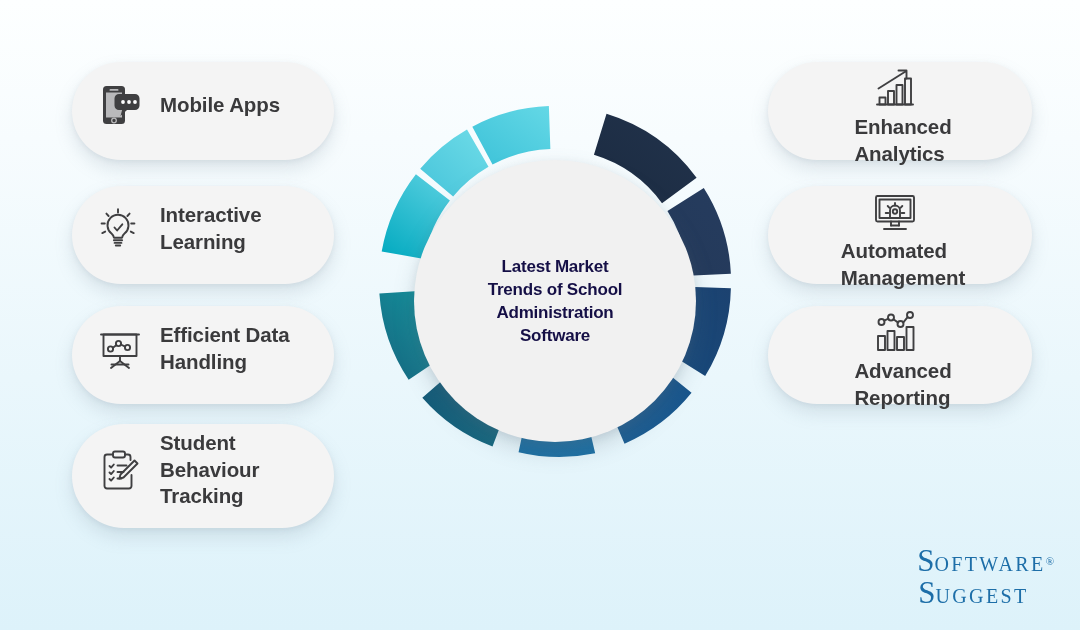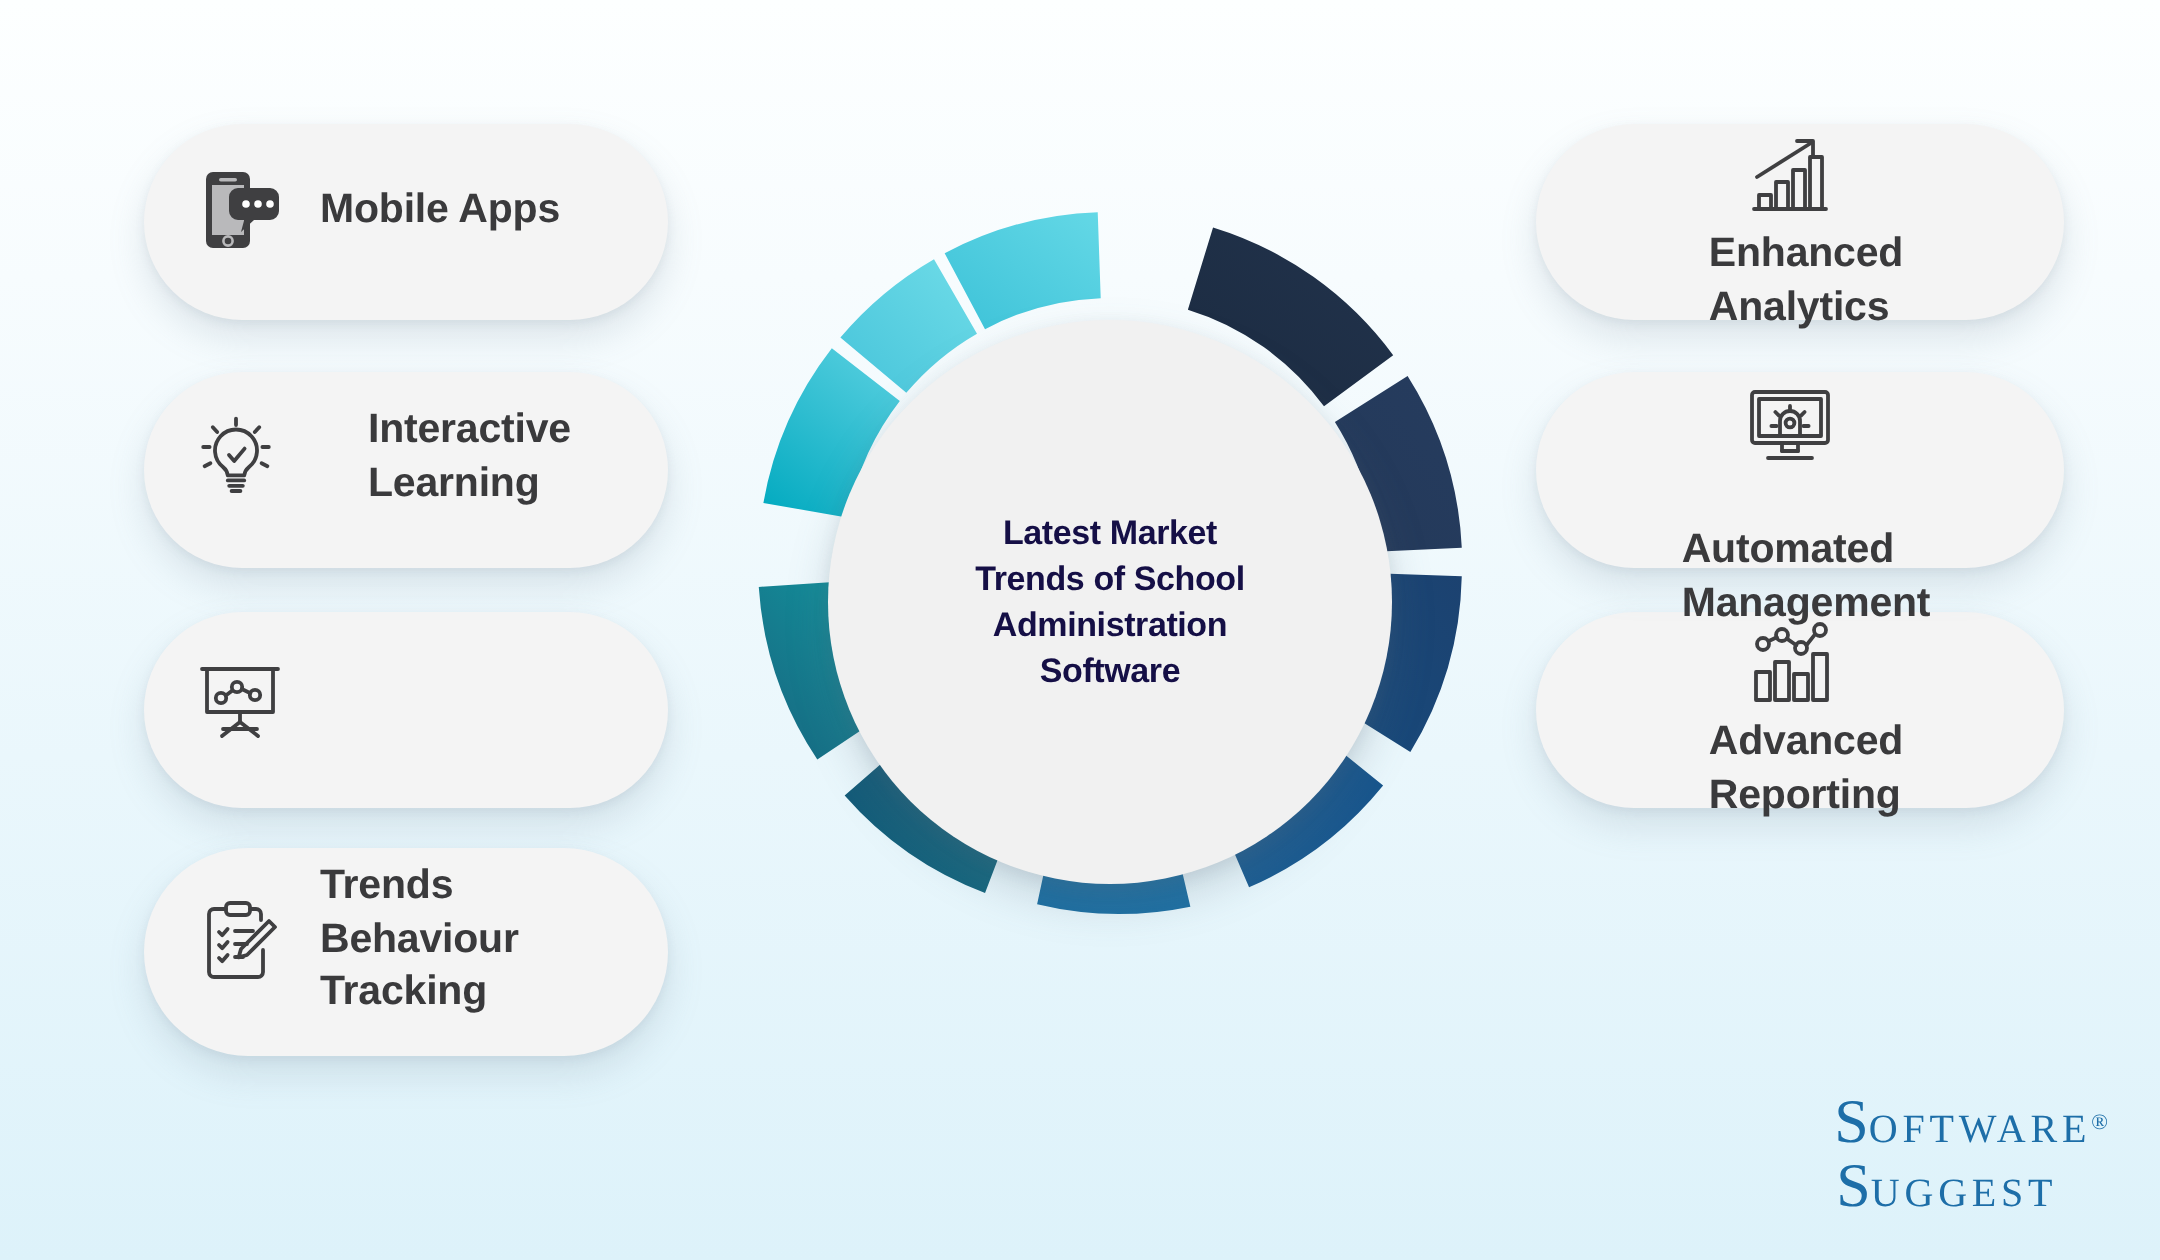--- a/index.html
+++ b/index.html
@@ -51,21 +51,21 @@
   .pill-left  { left: 72px;  width: 262px; padding: 0 16px 12px 22px; }
   .pill-left .pill-icon  { margin-right: 14px; }
   .pill-left .pill-label { text-align: left; }
 
   
   .pill-right { left: 768px; width: 264px; padding: 0 18px 0 24px; flex-direction: column; }
   .pill-right .pill-icon  { margin-right: 16px; }
   .pill-right .pill-label { text-align: left; }
 
   .row1 { top: 62px;  height: 98px; }
-  .row2 { top: 186px; height: 98px; gap: 24px; }
+  .row2 { top: 186px; height: 98px; }
   .row3 { top: 306px; height: 98px; }
   .row4 { top: 424px; height: 104px; }
 
   
   #ring-wrap {
     position: absolute;
     left: 374px;
     top: 126px;
     width: 362px;
     height: 312px;
@@ -240,38 +240,40 @@
         <path d="M26 38 l-9 7"></path>
         <path d="M26 38 l9 7"></path>
         <path d="M17.5 41.5 h17"></path>
         <circle cx="16.5" cy="26" r="2.6"></circle>
         <circle cx="24.5" cy="20.5" r="2.6"></circle>
         <circle cx="33.5" cy="24.5" r="2.6"></circle>
         <path d="M18.9 24.7 l3.3 -2.5"></path>
         <path d="M26.9 21.5 l4.3 2.1"></path>
       </svg>
     </div>
+    <div class="pill-label">Efficient Data
+Handling</div>
   </div>
 
   <div class="pill pill-left row4">
     <div class="pill-icon">
       <svg width="52" height="52" viewBox="0 0 52 52" fill="none" stroke="#3f3f41" stroke-width="1.9" stroke-linecap="round" stroke-linejoin="round">
         <path d="M19 10.5 h-6 a2.5 2.5 0 0 0 -2.5 2.5 v29 a2.5 2.5 0 0 0 2.5 2.5 h22 a2.5 2.5 0 0 0 2.5 -2.5 v-11"></path>
         <path d="M31 10.5 h3 a2.5 2.5 0 0 1 2.5 2.5 v3"></path>
         <rect x="19" y="7.5" width="12" height="6" rx="2"></rect>
         <path d="M15.5 22 l1.6 1.6 2.7 -3.1"></path>
         <path d="M15.5 28.5 l1.6 1.6 2.7 -3.1"></path>
         <path d="M15.5 35 l1.6 1.6 2.7 -3.1"></path>
         <path d="M23.5 21.5 h9"></path>
         <path d="M23.5 28 h6"></path>
         <path d="M23.5 34.5 h4"></path>
         <path d="M40.5 16.5 l3 3 -14 14 -4.2 1.2 1.2 -4.2 Z"></path>
       </svg>
     </div>
-    <div class="pill-label">Trends
+    <div class="pill-label">Student
 Behaviour
 Tracking</div>
   </div>
 
   <div class="pill pill-right row1">
     <div class="pill-icon">
       <svg width="52" height="52" viewBox="0 0 52 52" fill="none" stroke="#3f3f41" stroke-width="1.9" stroke-linecap="round" stroke-linejoin="round">
         <path d="M8 42.5 h36"></path>
         <rect x="10.5" y="35.5" width="6" height="7"></rect>
         <rect x="19" y="29" width="6" height="13.5"></rect>

